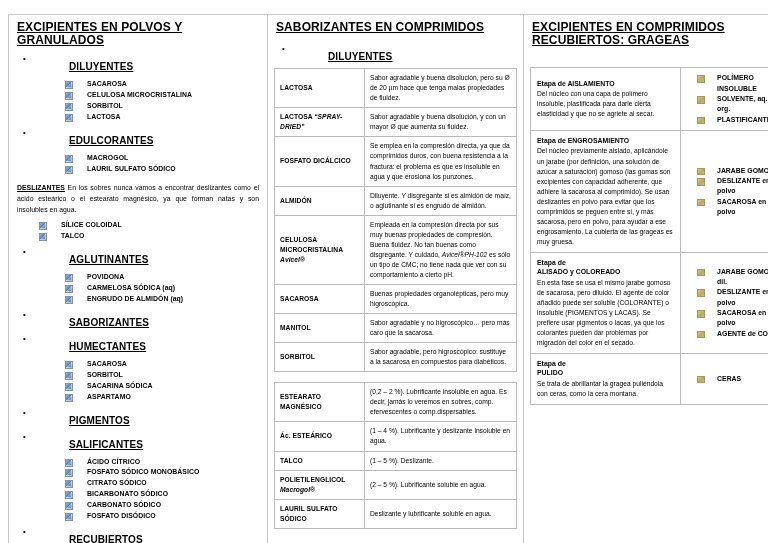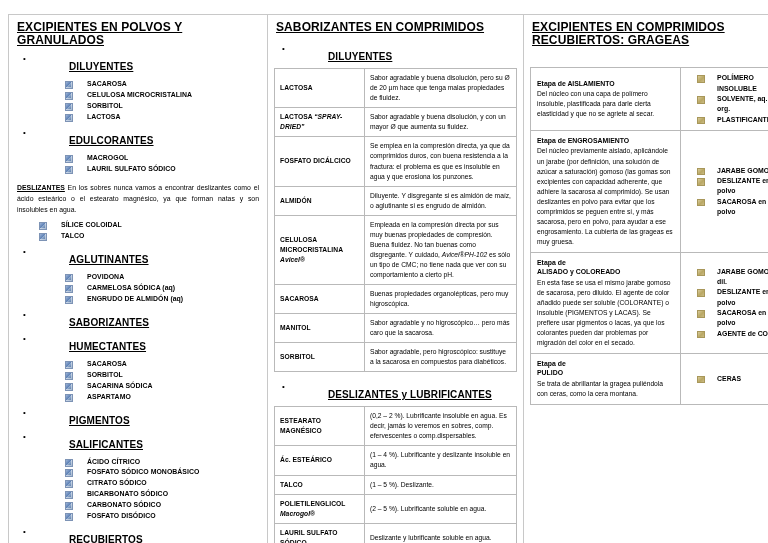--- a/index.html
+++ b/index.html
@@ -329,23 +329,20 @@
                 <td class="term"><span>MANITOL</span></td>
                 <td class="desc">Sabor agradable y no higroscópico… pero más caro que la sacarosa.</td>
               </tr>
               <tr>
                 <td class="term"><span>SORBITOL</span></td>
                 <td class="desc">Sabor agradable, pero higroscópico: sustituye a la sacarosa en compuestos para diabéticos.</td>
               </tr>
             </tbody>
           </table>
 
-          <div class="mid-sub-heading">
-            <span class="cat-title">DESLIZANTES y LUBRIFICANTES</span>
-          </div>
 
           <table class="data-table">
             <tbody>
               <tr>
                 <td class="term"><span>ESTEARATO MAGNÉSICO</span></td>
                 <td class="desc">(0,2 – 2 %). Lubrificante insoluble en agua. Es decir, jamás lo veremos en sobres, comp. efervescentes o comp.dispersables.</td>
               </tr>
               <tr>
                 <td class="term"><span>Ác. ESTEÁRICO</span></td>
                 <td class="desc">(1 – 4 %). Lubrificante y deslizante insoluble en agua.</td>

